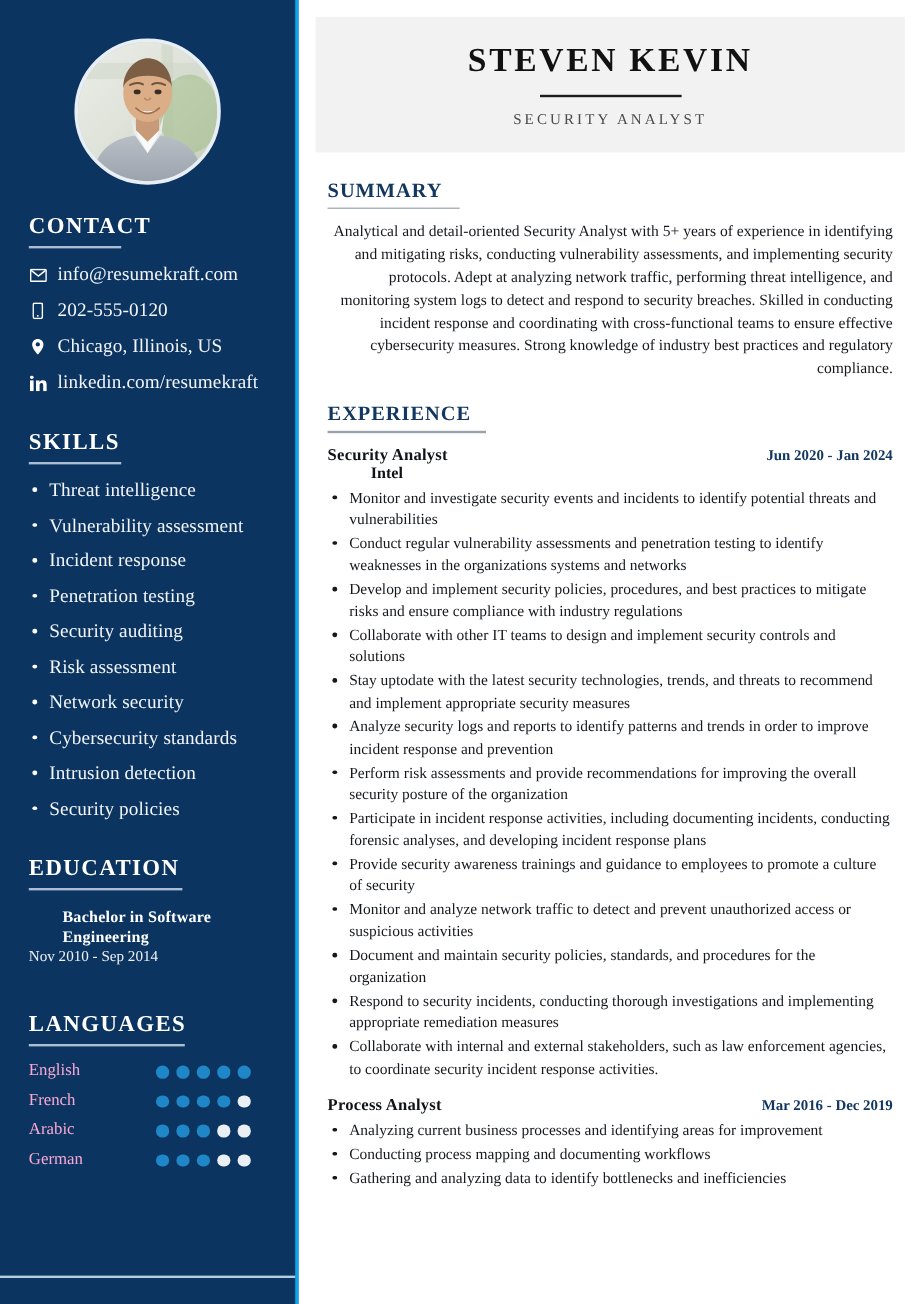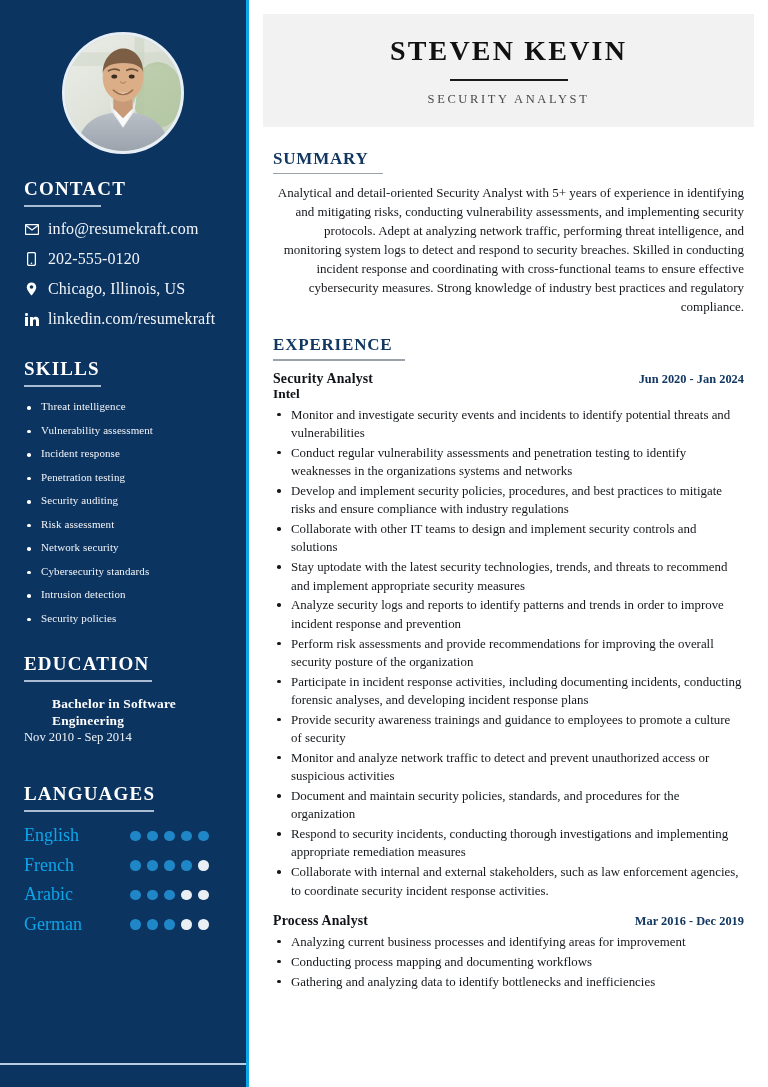--- a/index.html
+++ b/index.html
@@ -86,21 +86,21 @@
     display: flex;
     align-items: center;
     justify-content: center;
     color: #ffffff;
   }
   .contact-icon svg { display: block; }
 
   .skills-list { list-style: none; }
   .skill-item {
     position: relative;
-    font-size: 11px;
+    font-size: 16px;
     color: #f2f5f9;
     margin-bottom: 11.5px;
     padding-left: 17px;
     letter-spacing: .1px;
     font-family: Liberation Serif, serif;
   }
   .skill-item::before {
     content: "";
     position: absolute;
     left: 3px;
@@ -124,22 +124,22 @@
     color: #eef2f7;
     margin-top: 1px;
   }
 
   .lang-row {
     display: flex;
     align-items: center;
     margin-bottom: 8.5px;
   }
   .lang-name {
-    font-size: 18px;
-    color: #0ea5e9;
+    font-size: 14px;
+    color: #f9a8d4;
     width: 106px;
   }
   .dots { display: flex; gap: 6.5px; }
   .dot {
     width: 10.5px;
     height: 10.5px;
     border-radius: 50%;
     background: #1f87c7;
   }
   .dot.off { background: #e9eff3; }
@@ -215,20 +215,21 @@
     font-size: 12.4px;
     font-weight: bold;
     color: #123761;
     white-space: nowrap;
   }
   .exp-company {
     font-size: 13.4px;
     font-weight: bold;
     color: #101317;
     margin-top: -1px;
+    margin-left: 36px;
   }
   .exp-bullets {
     list-style: none;
     margin-top: 4px;
   }
   .exp-bullets li {
     position: relative;
     font-size: 12.9px;
     line-height: 1.42;
     color: #15181c;

